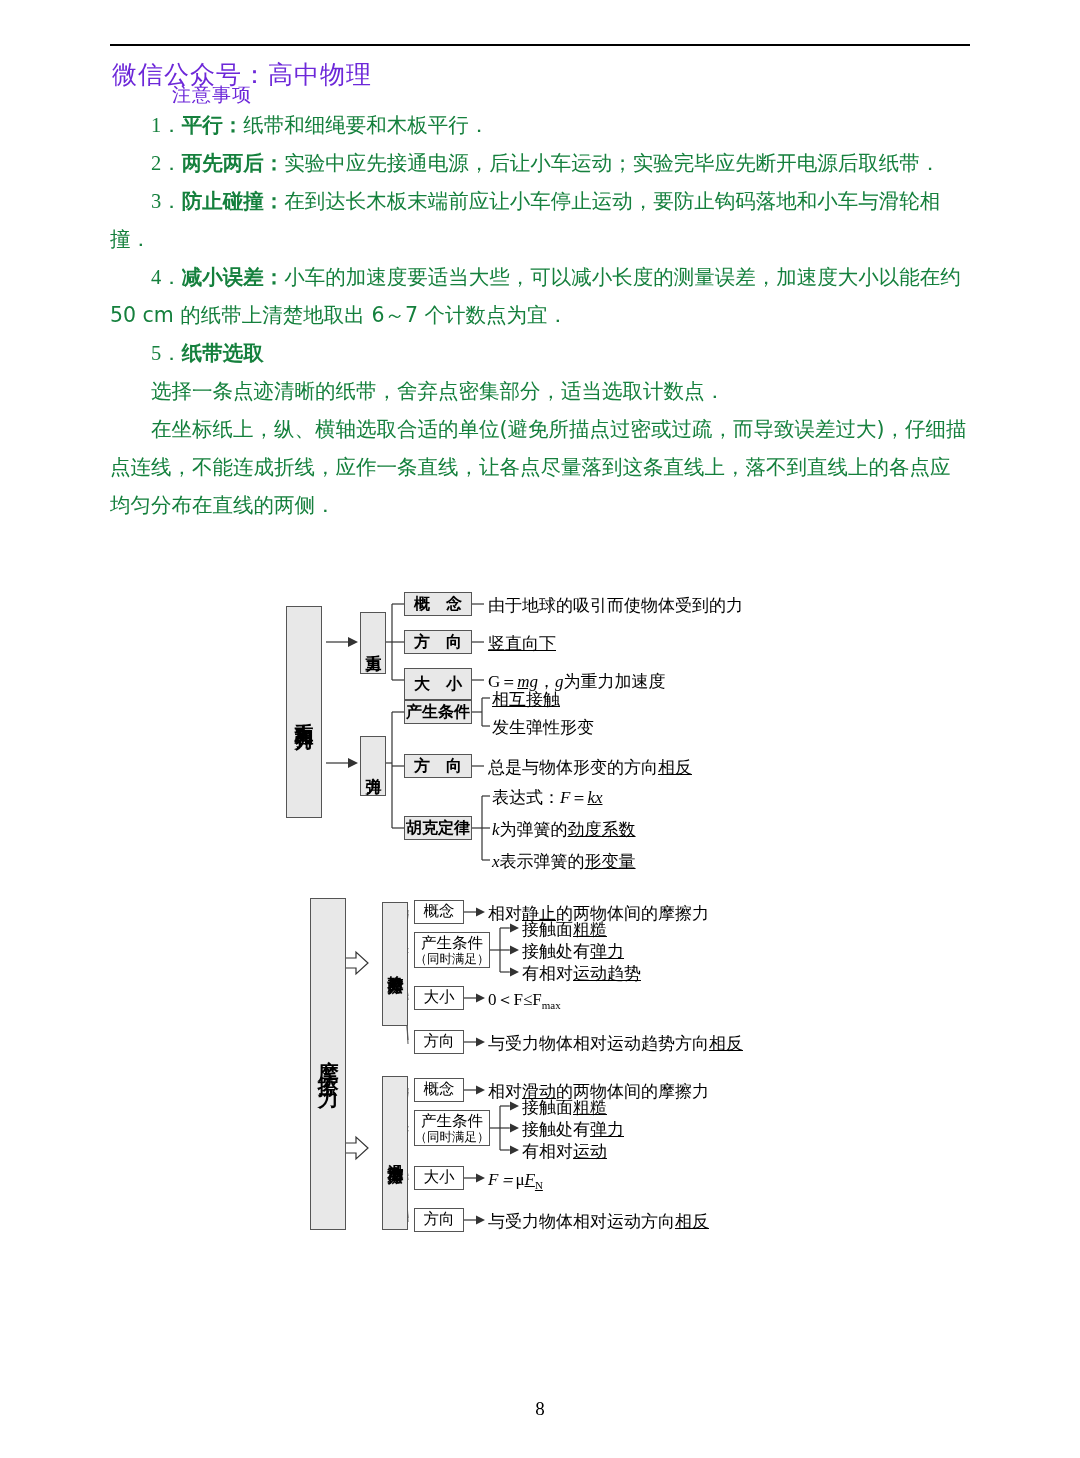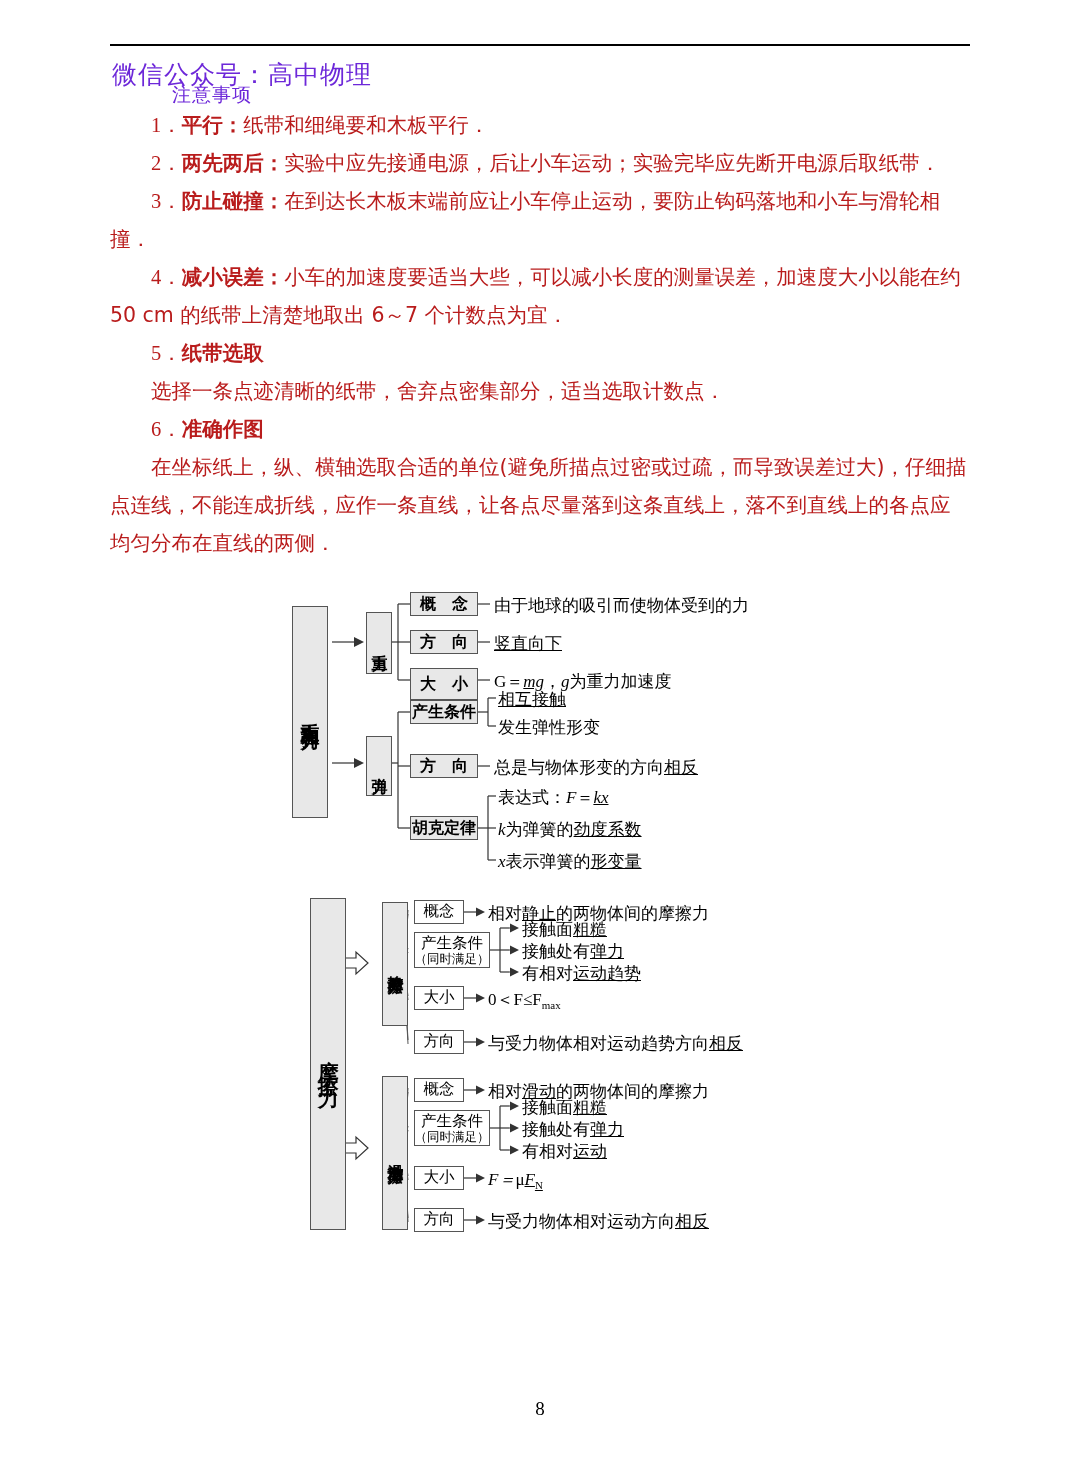--- a/index.html
+++ b/index.html
@@ -48,38 +48,38 @@
     color: #6d28d9;
     letter-spacing: 1px;
   }
   .body-text {
     position: absolute;
     left: 110px;
     top: 106px;
     width: 860px;
     font-size: 21.5px;
     line-height: 38px;
-    color: #b91c1c;
+    color: #15803d;
   }
   .para {
     margin: 0 0 0 0;
     text-indent: 2em;
     font-family: "DejaVu Sans", sans-serif;
     font-size: 20.5px;
     line-height: 38px;
   }
   b, .bold { font-weight: bold; }
   .num { font-family: "Liberation Serif", serif; }
 
   
   .diagram {
     position: absolute;
     font-family: "DejaVu Sans", sans-serif;
   }
-  #diagram1 { left: 282px; top: 588px; width: 520px; height: 290px; text-align: right; }
+  #diagram1 { left: 276px; top: 588px; width: 520px; height: 290px; text-align: right; }
   #diagram2 { left: 300px; top: 888px; width: 520px; height: 355px; }
 
   .vbar {
     position: absolute;
     background: #e8e8e8;
     border: 1px solid #555;
     display: flex;
     align-items: center;
     justify-content: center;
     font-weight: bold;
@@ -178,23 +178,20 @@
     <p class="para">
       <span class="num">4．</span><b>减小误差：</b><span>小车的加速度要适当大些，可以减小长度的测量误差，加速度大小以能在约 50 cm 的纸带上清楚地取出 6～7 个计数点为宜．</span>
     </p>
 
     <p class="para">
       <span class="num">5．</span><b>纸带选取</b>
     </p>
 
     <p class="para">选择一条点迹清晰的纸带，舍弃点密集部分，适当选取计数点．</p>
 
-    <p class="para">
-      <span class="num">6．</span><b>准确作图</b>
-    </p>
 
     <p class="para">在坐标纸上，纵、横轴选取合适的单位(避免所描点过密或过疏，而导致误差过大)，仔细描点连线，不能连成折线，应作一条直线，让各点尽量落到这条直线上，落不到直线上的各点应均匀分布在直线的两侧．</p>
   </div>
 
   <div class="diagram" id="diagram1">
 
     <svg class="lines" width="520" height="290">
 
       <path d="M50,54 L72,54" stroke="#333" stroke-width="1.2" fill="none"></path>
       <path d="M50,175 L72,175" stroke="#333" stroke-width="1.2" fill="none"></path>

